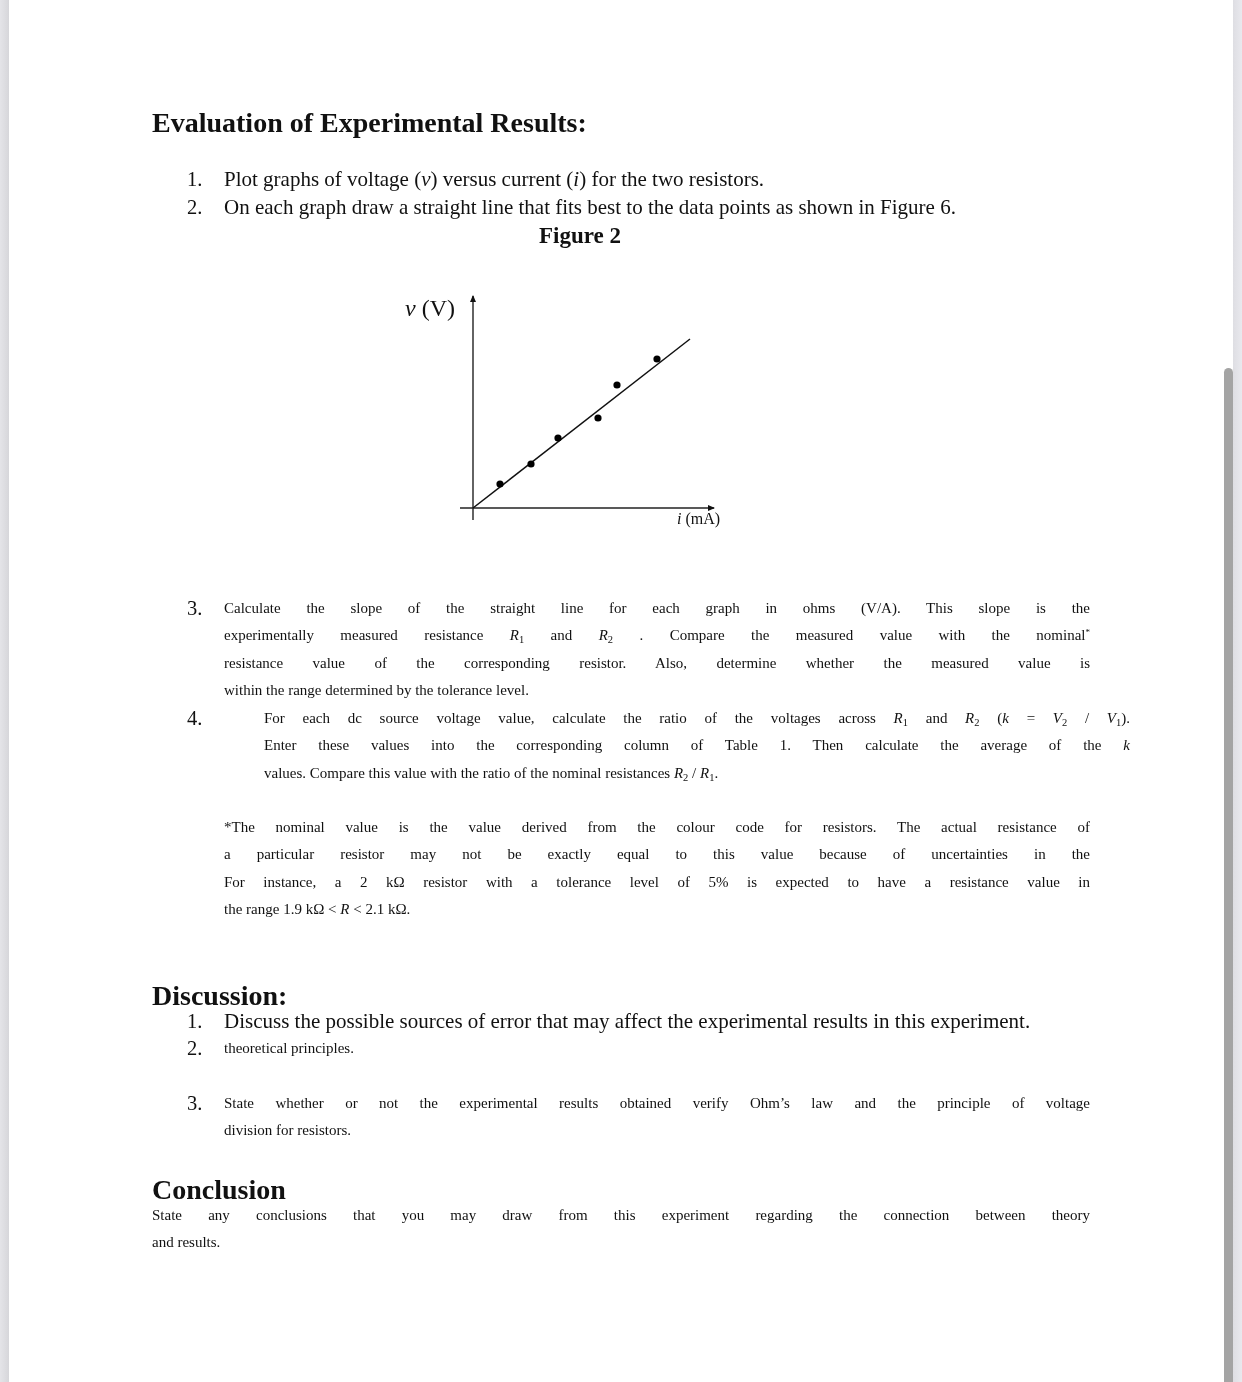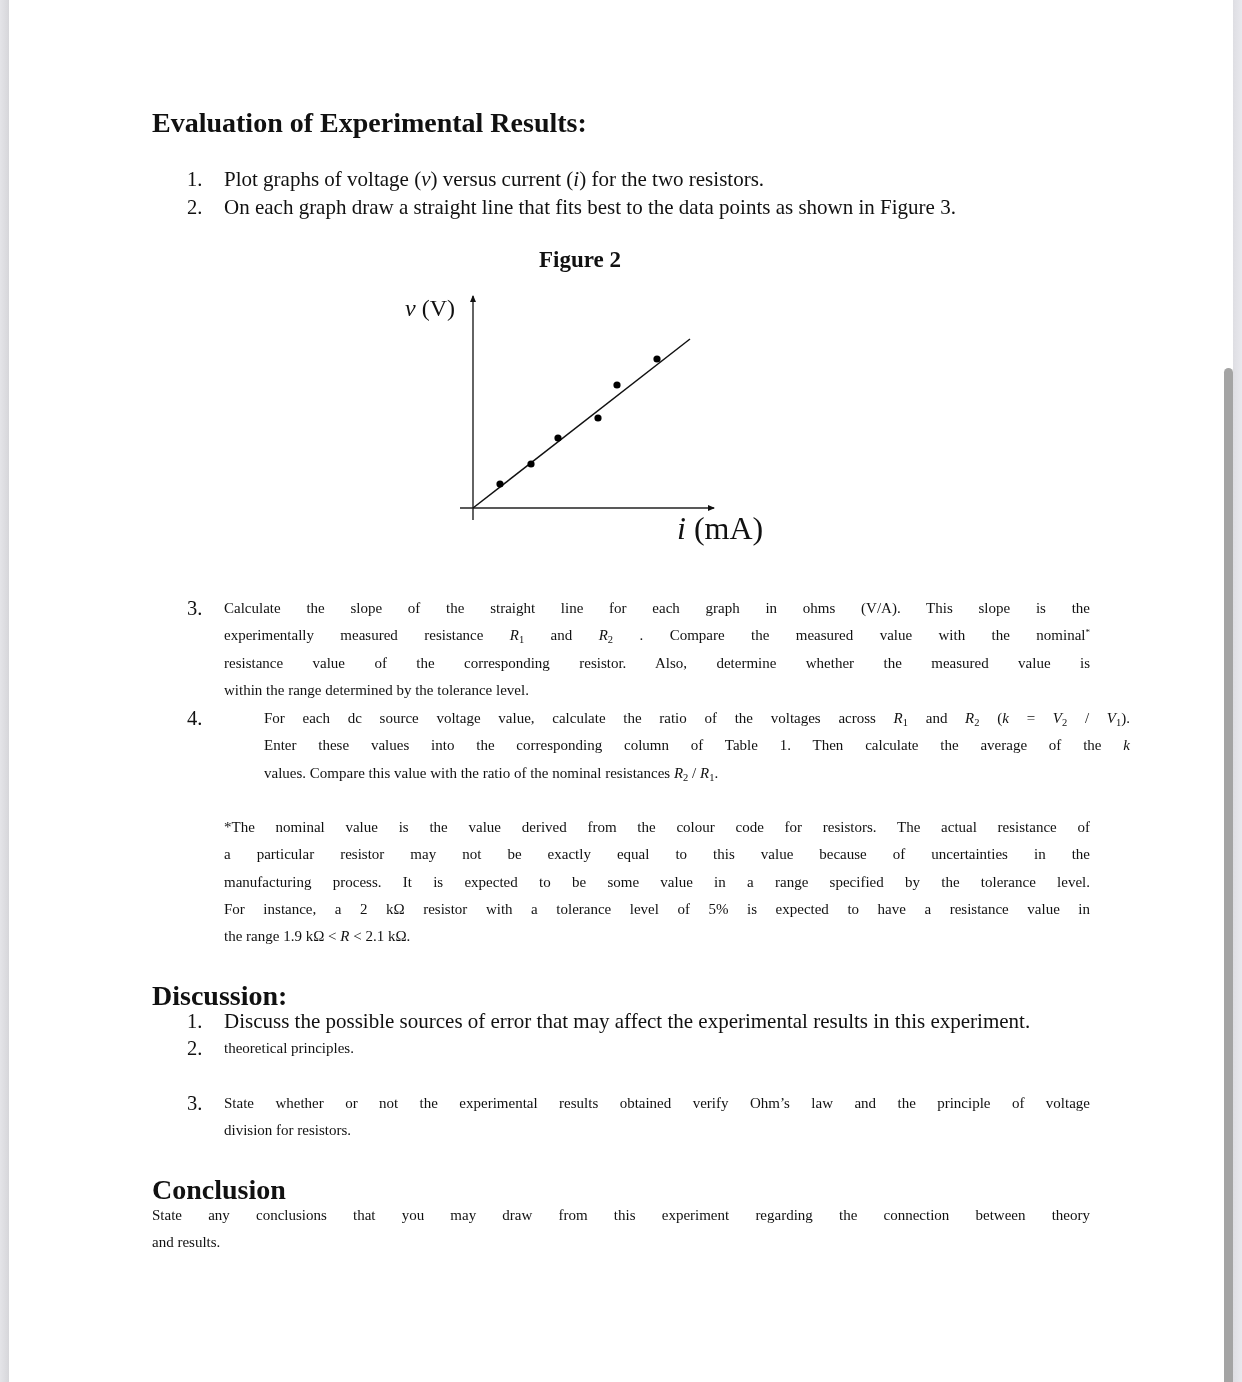--- a/index.html
+++ b/index.html
@@ -58,23 +58,23 @@
 <div class="margin-right"></div>
 <div class="scroll-track"></div>
 <div class="scroll-thumb"></div>
 
 <div class="abs h-bold" style="left:152px; top:107px;">Evaluation of Experimental Results:</div>
 
 <div class="num" style="left:187px; top:168px;">1.</div>
 <div class="abs txt" style="left:224px; top:166px;"><span>Plot graphs of voltage (</span><i>v</i><span>) versus current (</span><i>i</i><span>) for the two resistors.</span></div>
 
 <div class="num" style="left:187px; top:196px;">2.</div>
-<div class="abs txt" style="left:224px; top:194px;">On each graph draw a straight line that fits best to the data points as shown in Figure 3.</div>
+<div class="abs txt" style="left:224px; top:194px;">On each graph draw a straight line that fits best to the data points as shown in Figure 6.</div>
 
-<div class="abs figure-title" style="left:539px; top:247px;">Figure 2</div>
+<div class="abs figure-title" style="left:539px; top:223px;">Figure 2</div>
 
 <svg class="abs" style="left:0; top:0;" width="1242" height="1382">
   <defs>
     <marker id="arrow" markerWidth="8" markerHeight="8" refX="6" refY="3" orient="auto" markerUnits="userSpaceOnUse">
       <path d="M0,0 L7,3 L0,6 Z" fill="#111"></path>
     </marker>
   </defs>
 
   <line x1="473" y1="520" x2="473" y2="296" stroke="#222" stroke-width="1.4" marker-end="url(#arrow)"></line>
 
@@ -86,41 +86,40 @@
     <circle cx="500" cy="484" r="3.6"></circle>
     <circle cx="531" cy="464" r="3.6"></circle>
     <circle cx="558" cy="438" r="3.6"></circle>
     <circle cx="598" cy="418" r="3.6"></circle>
     <circle cx="617" cy="385" r="3.6"></circle>
     <circle cx="657" cy="359" r="3.6"></circle>
   </g>
 </svg>
 
 <div class="abs" style="left:405px; top:295px; font-size:24px;"><i>v</i> <span>(V)</span></div>
-<div class="abs" style="left:677px; top:510px; font-size:32px;"><i>i</i> <span>(mA)</span></div>
+<div class="abs" style="left:677px; top:510px; font-size:16px;"><i>i</i> <span>(mA)</span></div>
 
 <div class="num" style="left:187px; top:597px;">3.</div>
 <div class="just" style="left:224px; top:595px; width:866px;">
   <span class="line">Calculate the slope of the straight line for each graph in ohms (V/A). This slope is the</span>
   <span class="line">experimentally measured resistance <i>R</i><sub>1</sub> and <i>R</i><sub>2</sub> .  Compare the measured value with the nominal<sup>*</sup></span>
   <span class="line">resistance value of the corresponding resistor. Also, determine whether the measured value is</span>
   <span class="line last">within the range determined by the tolerance level.</span>
 </div>
 
 <div class="num" style="left:187px; top:707px;">4.</div>
 <div class="just" style="left:224px; top:705px; width:866px;margin-left:40px;">
   <span class="line">For each dc source voltage value, calculate the ratio of the voltages across <i>R</i><sub>1</sub> and <i>R</i><sub>2</sub> (<i>k</i> = <i>V</i><sub>2</sub> / <i>V</i><sub>1</sub>).</span>
   <span class="line">Enter these values into the corresponding column of Table 1. Then calculate the average of the <i>k</i></span>
   <span class="line last">values. Compare this value with the ratio of the nominal resistances <i>R</i><sub>2</sub> / <i>R</i><sub>1</sub>.</span>
 </div>
 
 <div class="just" style="left:224px; top:814px; width:866px;">
   <span class="line">*The nominal value is the value derived from the colour code for resistors. The actual resistance of</span>
   <span class="line">a particular resistor may not be exactly equal to this value because of uncertainties in the</span>
-  <span class="line">manufacturing process. It is expected to be some value in a range specified by the tolerance level.</span>
   <span class="line">For instance, a 2 kΩ resistor with a tolerance level of 5% is expected to have a resistance value in</span>
   <span class="line last">the range 1.9 kΩ &lt; <i>R</i> &lt; 2.1 kΩ.</span>
 </div>
 
 <div class="abs h-bold" style="left:152px; top:980px;">Discussion:</div>
 
 <div class="num" style="left:187px; top:1010px;">1.</div>
 <div class="abs txt" style="left:224px; top:1008px;text-align:center;">Discuss the possible sources of error that may affect the experimental results in this experiment.</div>
 
 <div class="num" style="left:187px; top:1037px;">2.</div>

